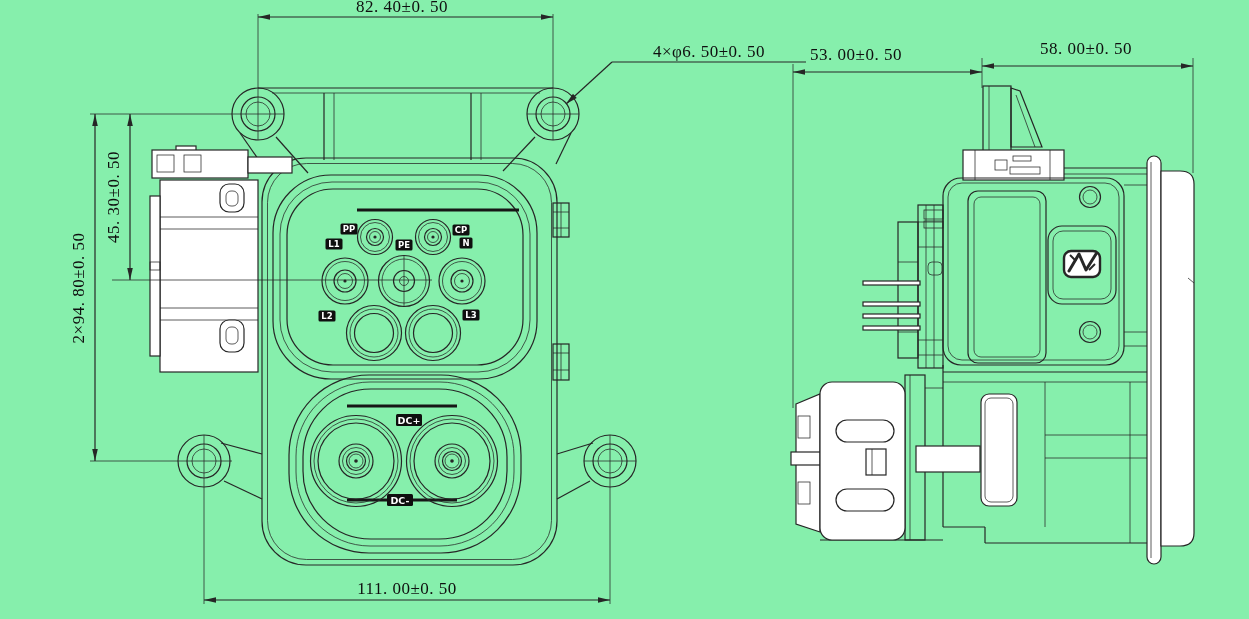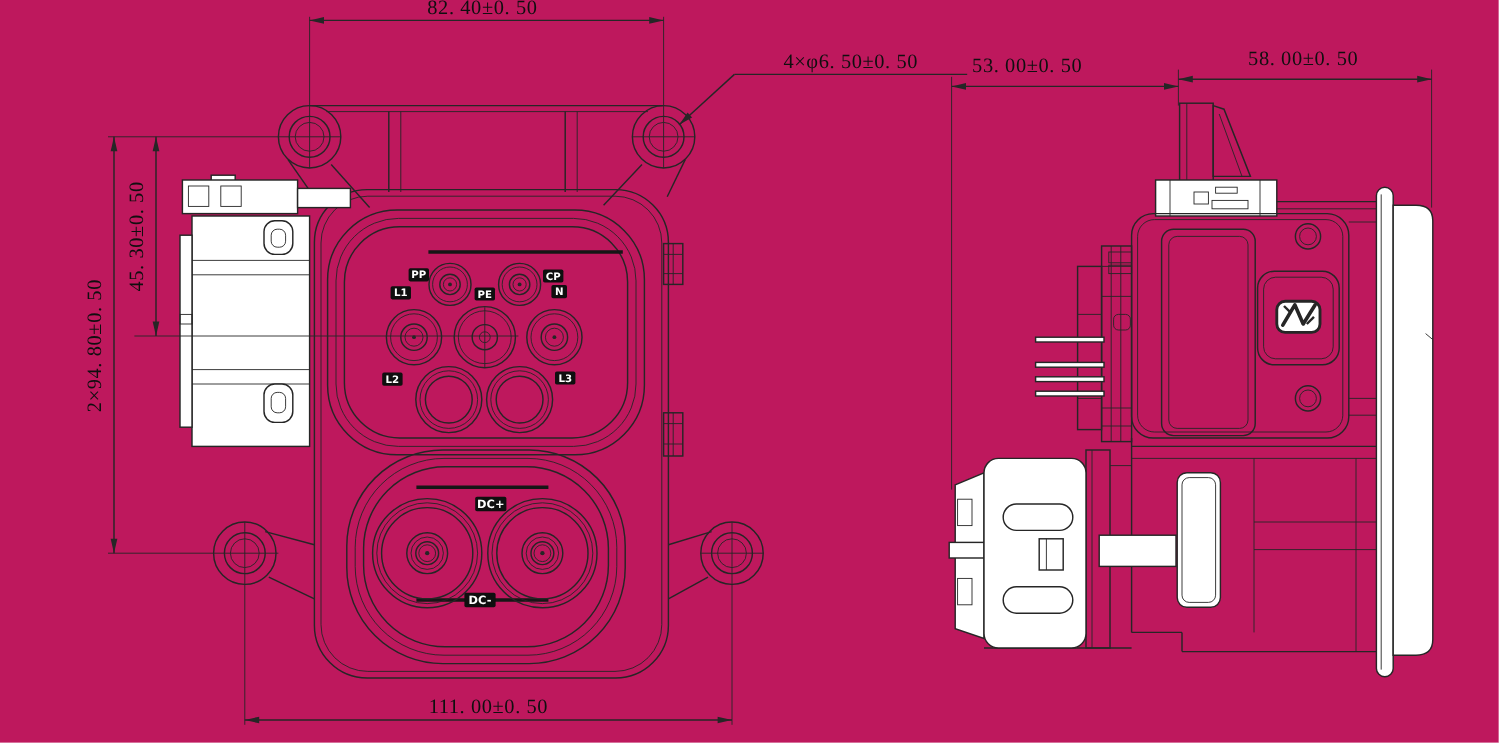--- a/index.html
+++ b/index.html
@@ -1,16 +1,16 @@
 <!DOCTYPE html>
 <html><head>
 <meta charset="utf-8">
 <style>
   html,body { margin:0; padding:0; background:#ffffff; }
-  .canvas { position:relative; width:1249px; height:619px; background:#be185d; overflow:hidden;
+  .canvas { position:relative; width:1249px; height:619px; background:#86efac; overflow:hidden;
             font-family:"Liberation Serif", serif; }
   svg { display:block; }
   .ln { fill:none; stroke:#262626; stroke-width:1.2; }
   .th { fill:none; stroke:#262626; stroke-width:0.75; }
   .tk { fill:none; stroke:#161616; stroke-width:3; }
   .wf { fill:#ffffff; stroke:#262626; stroke-width:1.2; }
   .dim { font-family:"Liberation Serif", serif; font-size:17px; fill:#0f0f0f; letter-spacing:0.5px; }
   .badge { fill:#0f0f0f; stroke:none; }
   .btx  { font-family:"DejaVu Sans", sans-serif; font-weight:bold; font-size:8.5px; fill:#ffffff; text-anchor:middle; }
   .btx2 { font-family:"DejaVu Sans", sans-serif; font-weight:bold; font-size:9.5px; fill:#ffffff; text-anchor:middle; }

